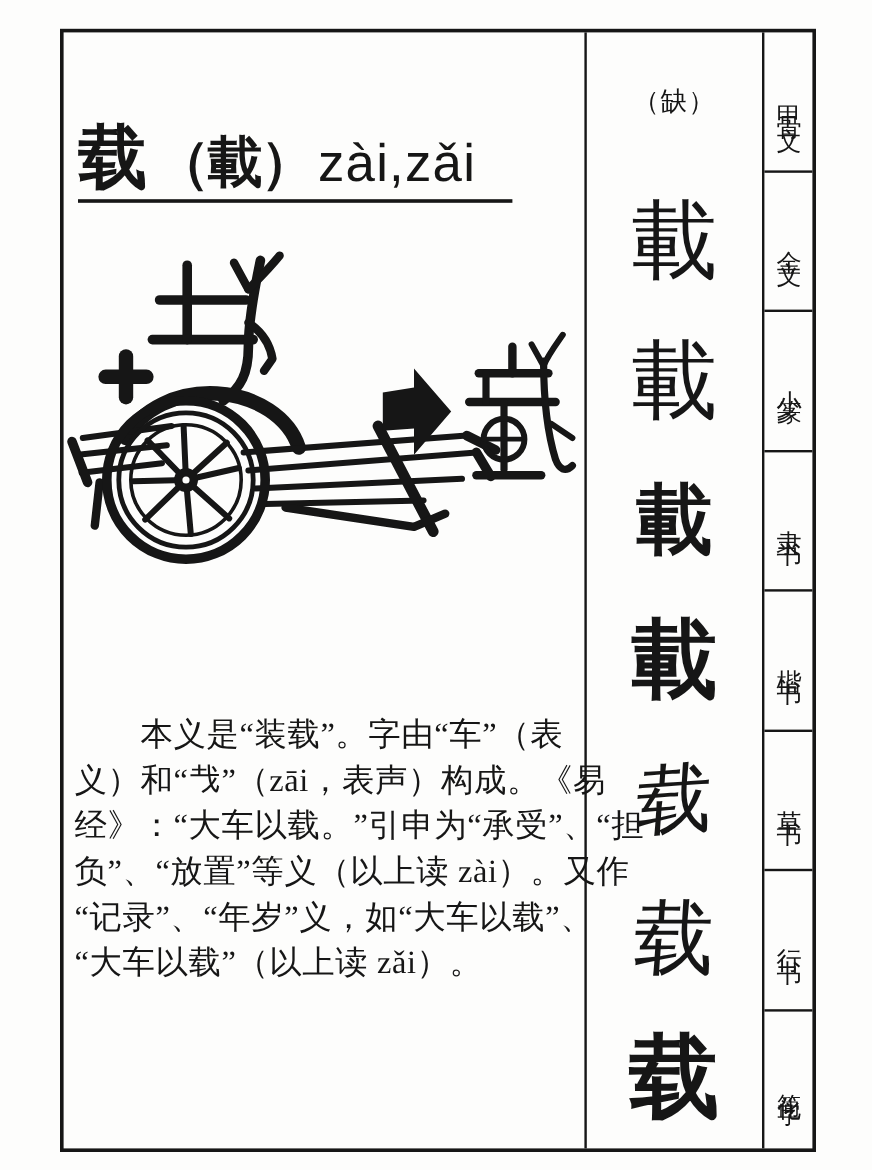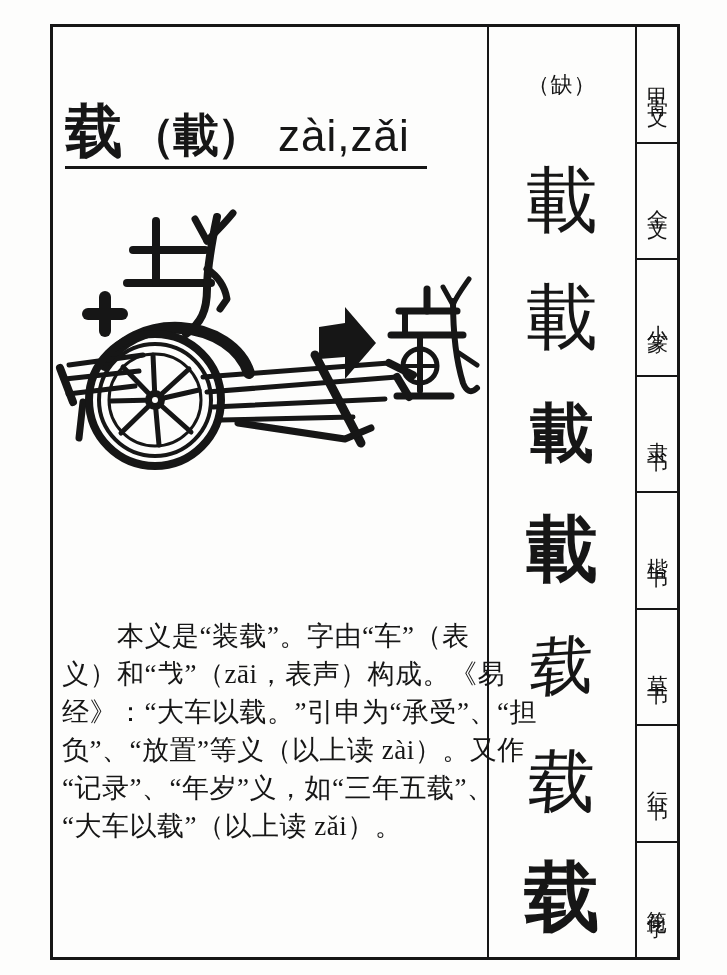--- a/index.html
+++ b/index.html
@@ -7,28 +7,28 @@
           font-family:"Liberation Serif",serif;color:#161616;}
   .page{position:absolute;left:50px;top:24px;width:630px;height:936px;box-sizing:border-box;
         border:3px solid #161616;background:#fdfdfc;}
   .page-inner{position:relative;width:100%;height:100%;}
 
   
   .main-panel{position:absolute;left:0;top:0;width:434px;height:100%;}
   .title-row{position:absolute;left:12px;top:66px;white-space:nowrap;}
   .title-hanzi{font-size:58px;font-weight:700;letter-spacing:2px;}
   .title-trad{font-size:46px;font-weight:600;letter-spacing:-2px;}
-  .title-pinyin{font-family:"Liberation Sans",sans-serif;font-size:44px;font-weight:500;letter-spacing:1px;margin-left:13px;}
+  .title-pinyin{font-family:"Liberation Sans",sans-serif;font-size:44px;font-weight:500;letter-spacing:1px;}
   .title-underline{position:absolute;left:12px;top:139px;width:362px;height:3px;background:#161616;}
 
   .illus{position:absolute;left:0;top:178px;width:434px;height:272px;}
   .illus svg{display:block;width:434px;height:272px;}
   .stroke{stroke:#161616;fill:none;stroke-linecap:round;stroke-linejoin:round;}
 
-  .para{position:absolute;left:9px;top:590px;width:422px;font-size:27px;line-height:38px;
+  .para{position:absolute;left:9px;top:566px;width:422px;font-size:27px;line-height:38px;
         letter-spacing:0.5px;}
   .para .pline{white-space:nowrap;}
 
   
   .char-col{position:absolute;left:434px;top:0;width:148px;height:100%;box-sizing:border-box;
             border-left:2px solid #161616;display:flex;flex-direction:column;}
   .char-cell{flex:1 1 0;display:flex;align-items:center;justify-content:center;overflow:hidden;}
   .form-missing{font-size:22px;letter-spacing:1px;}
   .form-jinwen{font-size:72px;}
   .form-xiaozhuan{font-size:72px;}
@@ -124,21 +124,21 @@
               <path class="stroke" stroke-width="5" d="M406,148 L424,160"></path>
             </g>
           </svg>
         </div>
 
         <div class="para">
           <div class="pline">　　本义是“装载”。字由“车”（表</div>
           <div class="pline">义）和“𢦏”（zāi，表声）构成。《易</div>
           <div class="pline">经》：“大车以载。”引申为“承受”、“担</div>
           <div class="pline">负”、“放置”等义（以上读 zài）。又作</div>
-          <div class="pline">“记录”、“年岁”义，如“三年五载”、</div>
+          <div class="pline">“记录”、“年岁”义，如“大车以载”、</div>
           <div class="pline">“大车以载”（以上读 zǎi）。</div>
         </div>
       </div>
 
       <div class="char-col">
         <div class="char-cell">
           <span class="form-missing">（缺）</span>
         </div>
         <div class="char-cell">
           <span class="form-jinwen">載</span>

